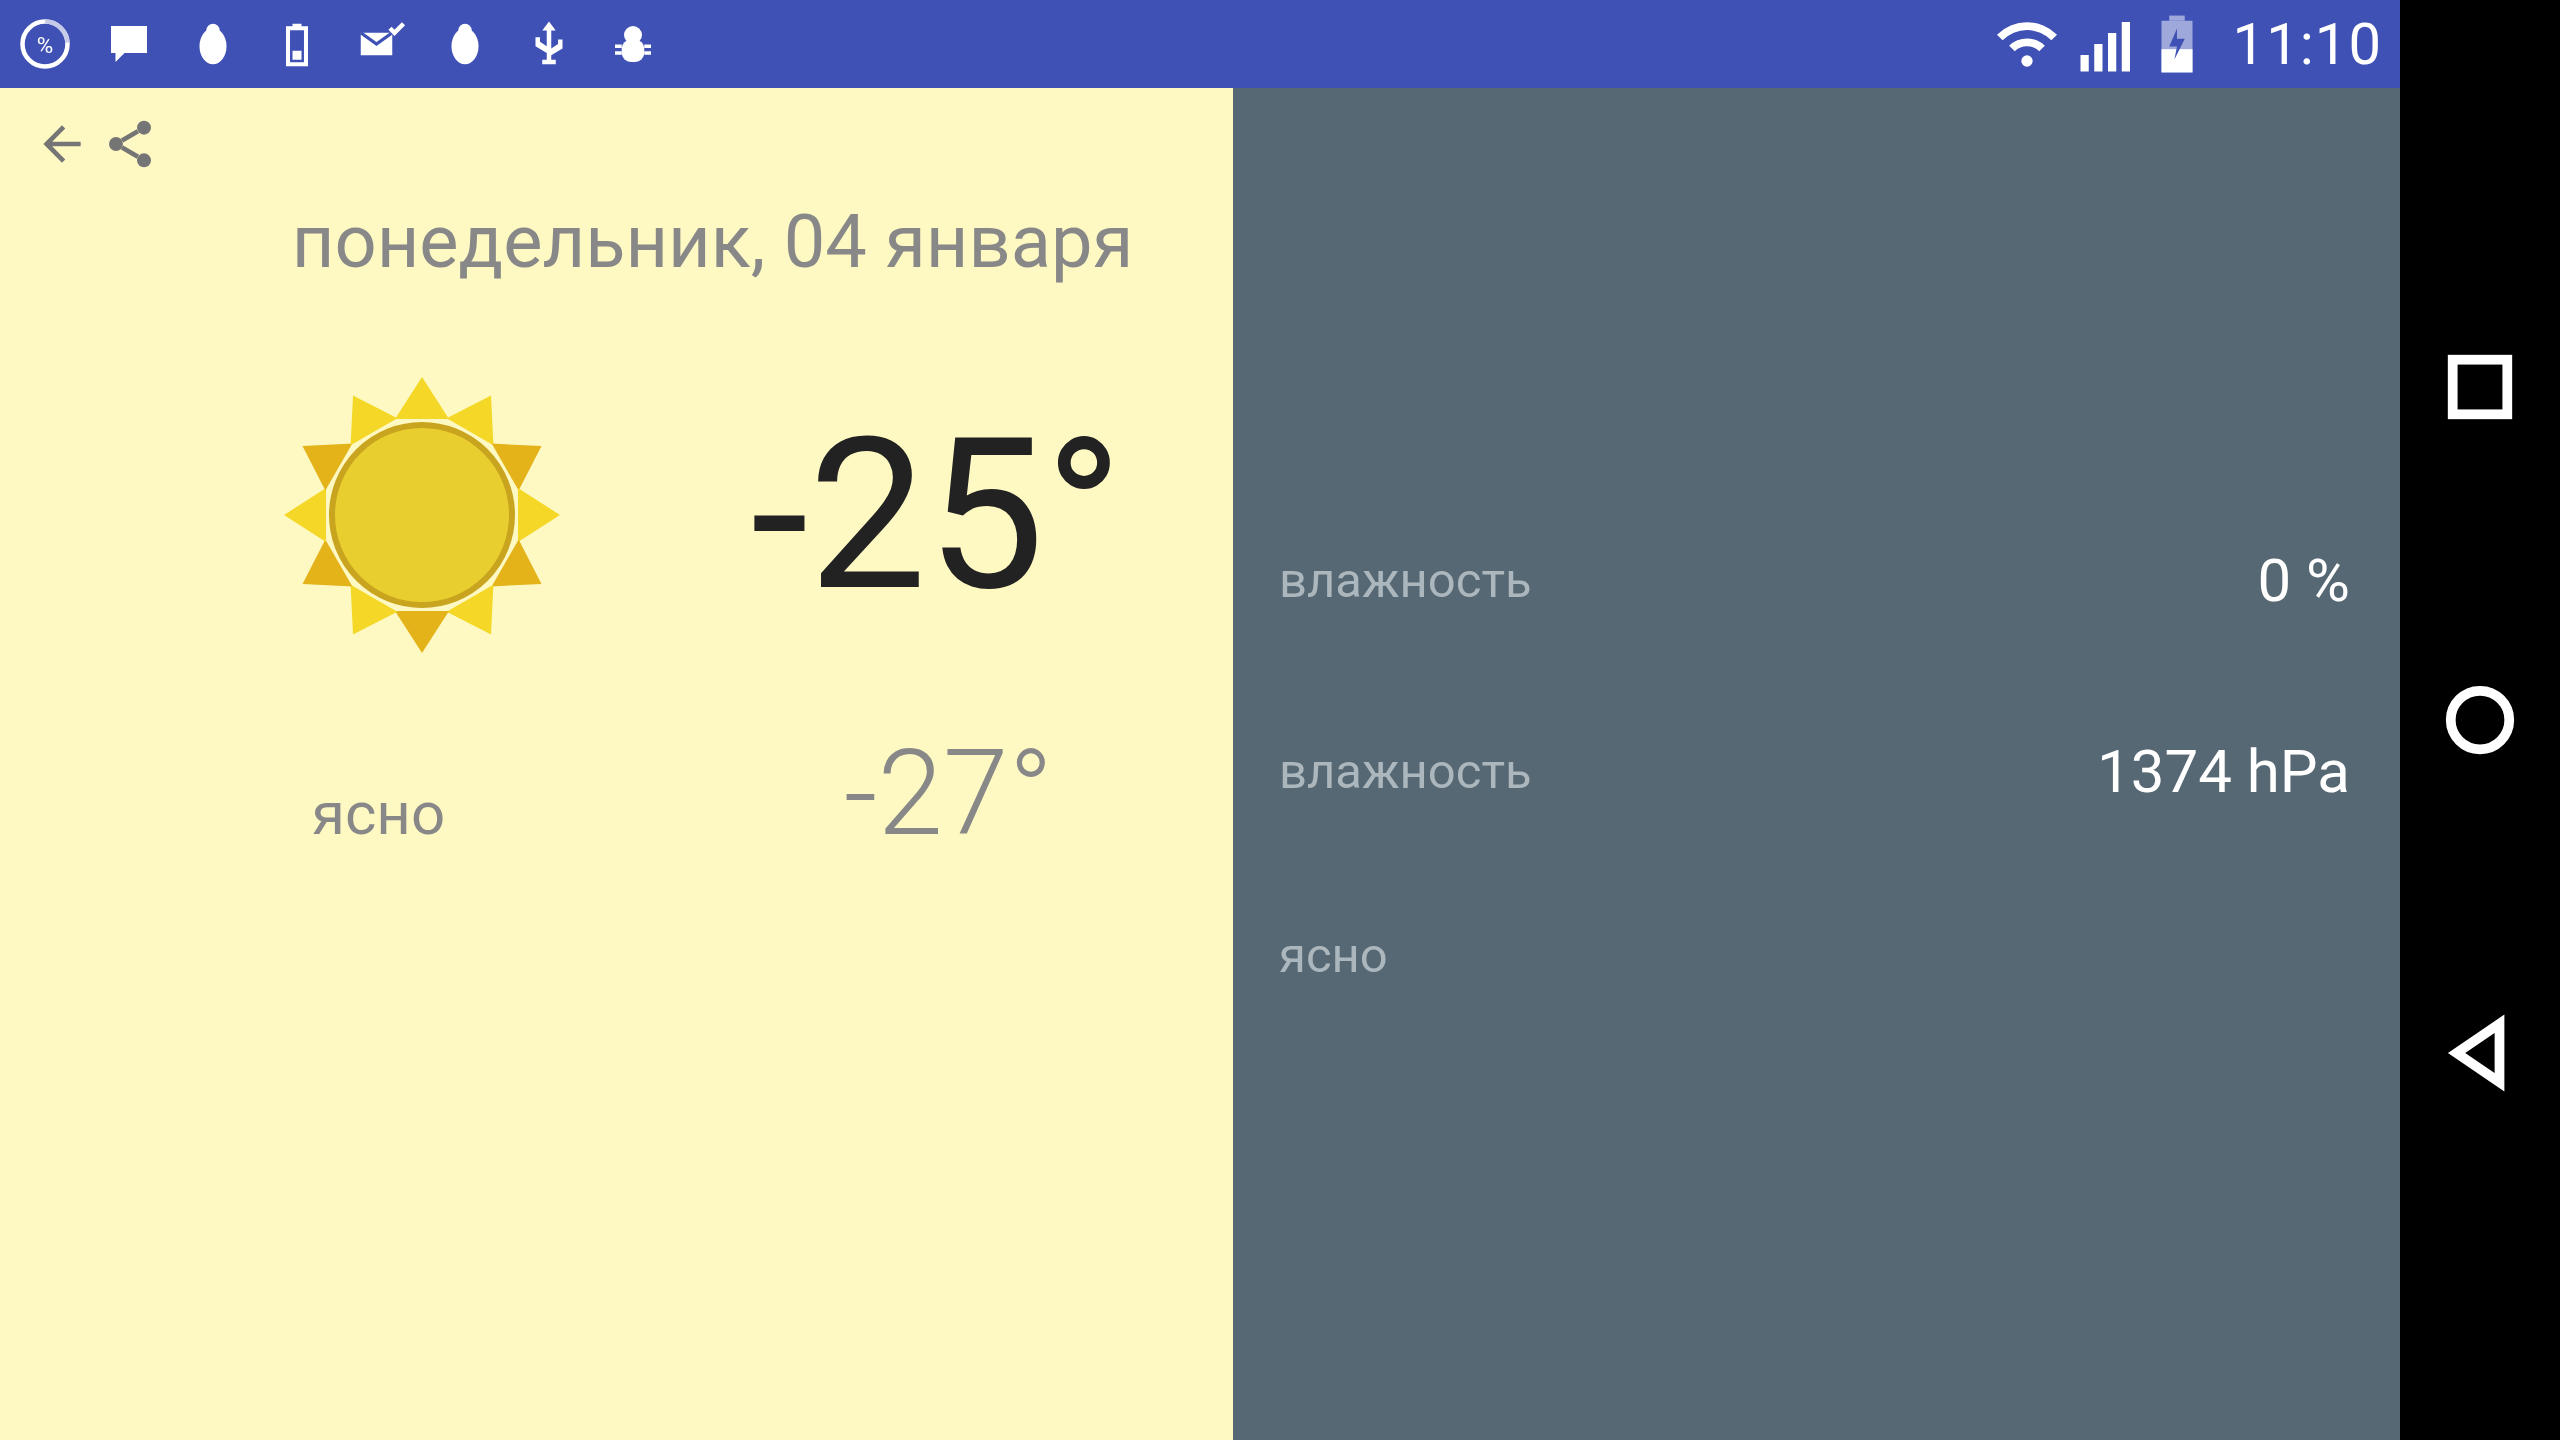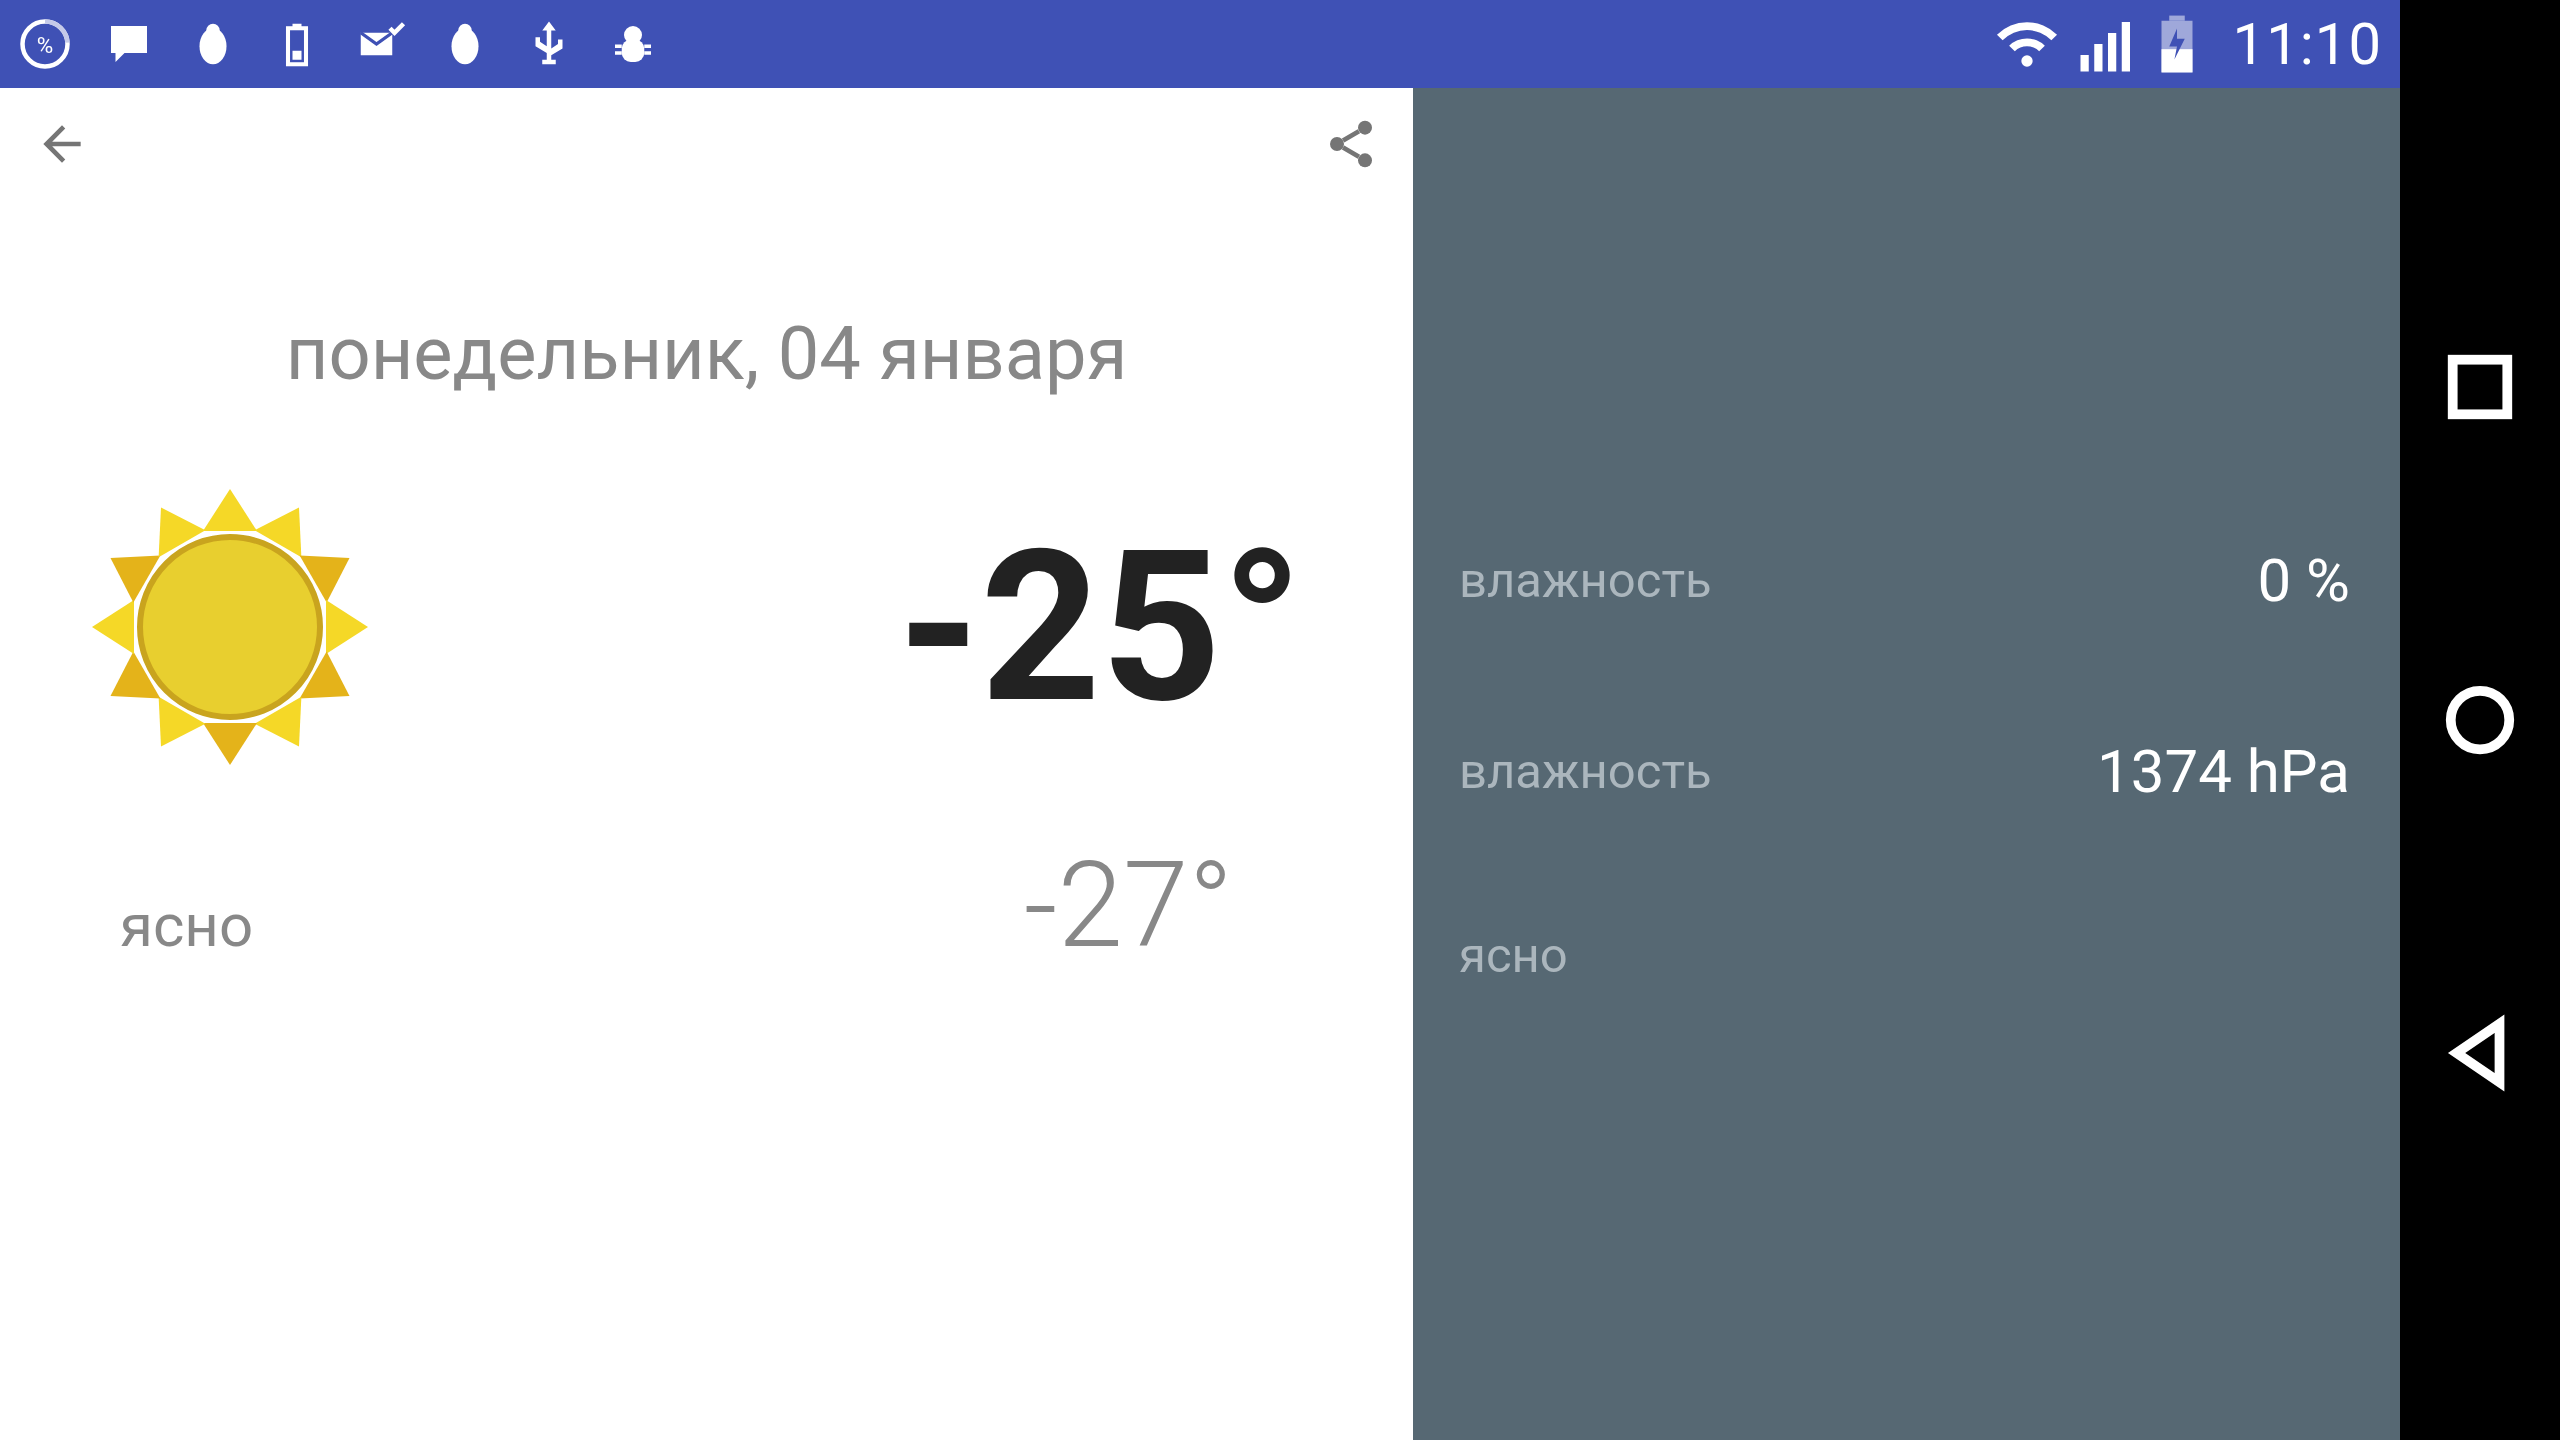--- a/index.html
+++ b/index.html
@@ -59,24 +59,24 @@
     font-size: 58px;
     letter-spacing: 1px;
     margin-left: 20px;
   }
   
   .app-body {
     flex: 1;
     display: flex;
   }
   .main-pane {
-    width: 1413px;
-    background: #ffffff;
-    display: flex;
-    flex-direction: column;
+    width: 1233px;
+    background: #fef9c3;
+    display: flex;
+    flex-direction: row;
   }
   .appbar {
     height: 112px;
     display: flex;
     align-items: center;
     padding: 0 28px;
   }
   .appbar .nav-icon,
   .appbar .action-icon {
     width: 68px;
@@ -112,21 +112,21 @@
     width: 300px;
     height: 300px;
   }
   .temps {
     margin-left: auto;
     text-align: right;
     padding-right: 10px;
   }
   .temp-high {
     font-size: 210px;
-    font-weight: 700;
+    font-weight: 400;
     color: #222;
     line-height: 1.05;
   }
   .cond-row {
     display: flex;
     align-items: baseline;
     padding: 30px 120px 0 120px;
     margin-top: 30px;
   }
   .condition {

